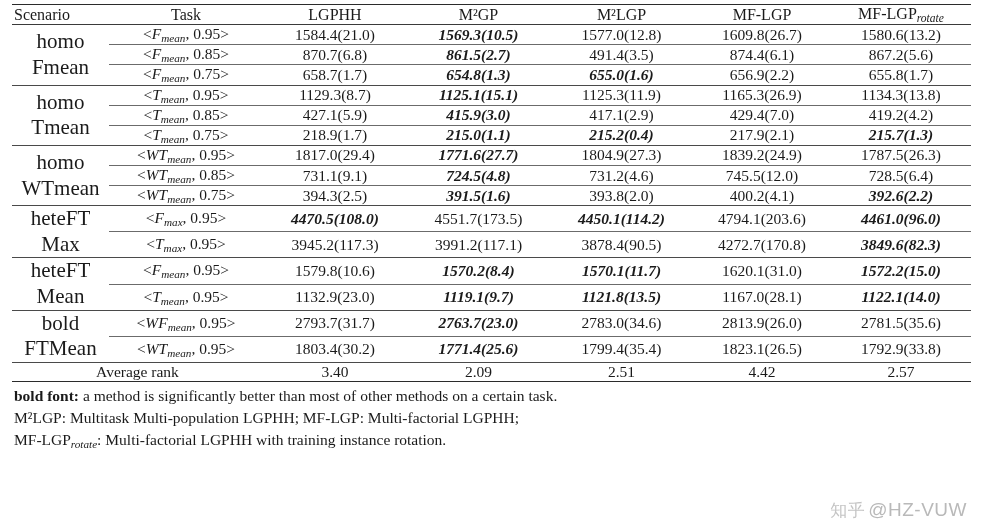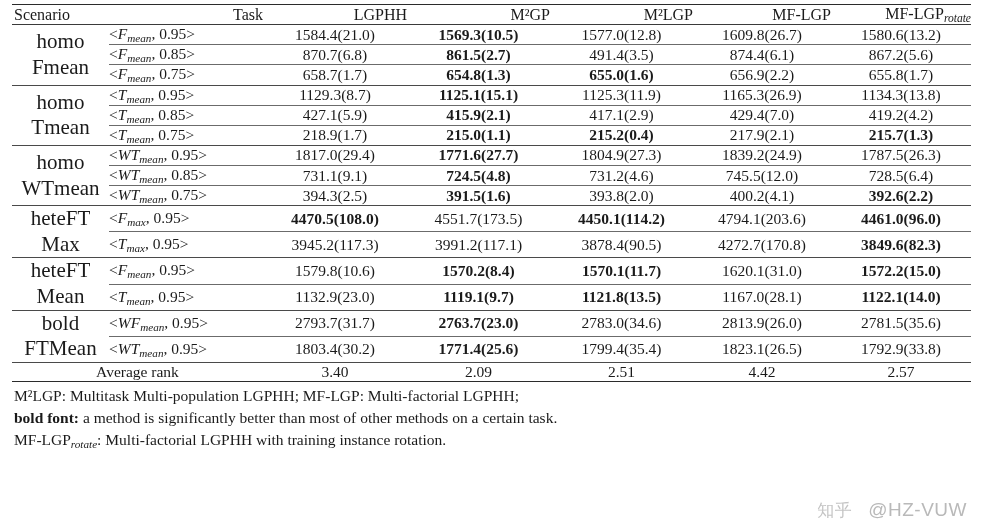--- a/index.html
+++ b/index.html
@@ -34,45 +34,46 @@
     vertical-align: middle;
   }
   .rule-mid td { border-top: 1px solid #4a4a4a; }
   .rule-thin td { border-top: 0.8px solid #6b6b6b; }
   .rule-bottom td { border-bottom: 1.6px solid #2b2b2b; }
 
   thead th {
     font-weight: normal;
     font-size: 16px;
     padding: 5px 0 7px 0;
-    text-align: right;
+    text-align: center;
   }
   thead th.scenario-h { text-align: left; padding-left: 2px; }
   .hdr-rule-top { border-top: 1.6px solid #2b2b2b; }
   .hdr-rule-bot { border-bottom: 1.1px solid #3a3a3a; }
 
   td.scenario {
     text-align: center;
     font-size: 21px;
     line-height: 1.22;
     padding: 0 4px;
     white-space: pre-line;
   }
   td.task {
+    text-align: center;
     font-size: 15.5px;
     padding: 5px 2px;
     white-space: nowrap;
   }
   td.val {
     text-align: center;
     font-size: 15.5px;
     padding: 5px 2px;
     white-space: nowrap;
   }
-  td.val.b { font-weight: bold; }
+  td.val.b { font-weight: bold; font-style: italic; }
   .mathvar { font-style: italic; }
   .sub {
     font-size: 0.72em;
     vertical-align: -0.28em;
     font-style: italic;
   }
   .avg-label {
     text-align: center;
     font-size: 15.5px;
     padding: 5px 2px;
@@ -92,21 +93,21 @@
     bottom: 8px;
     font-family: "Liberation Sans", sans-serif;
     font-size: 19px;
     color: #b9b9b9;
     letter-spacing: 0.5px;
   }
   .wm-logo {
     display: inline-block;
     font-size: 17px;
     color: #c4c4c4;
-    margin-right: 16px;
+    margin-right: 3px;
   }
 </style>
 </head>
 <body>
 
 <div id="wrap">
   <table class="main">
     <colgroup>
       <col style="width:97px">
       <col style="width:154px">
@@ -160,21 +161,21 @@
           <td class="task">&lt;<span class="mathvar">T</span><span class="sub">mean</span>, 0.95&gt;</td>
           <td class="val">1129.3(8.7)</td>
           <td class="val b">1125.1(15.1)</td>
           <td class="val">1125.3(11.9)</td>
           <td class="val">1165.3(26.9)</td>
           <td class="val">1134.3(13.8)</td>
         </tr>
         <tr class="rule-thin">
           <td class="task">&lt;<span class="mathvar">T</span><span class="sub">mean</span>, 0.85&gt;</td>
           <td class="val">427.1(5.9)</td>
-          <td class="val b">415.9(2.1)</td>
+          <td class="val b">415.9(3.0)</td>
           <td class="val">417.1(2.9)</td>
           <td class="val">429.4(7.0)</td>
           <td class="val">419.2(4.2)</td>
         </tr>
         <tr class="rule-thin">
           <td class="task">&lt;<span class="mathvar">T</span><span class="sub">mean</span>, 0.75&gt;</td>
           <td class="val">218.9(1.7)</td>
           <td class="val b">215.0(1.1)</td>
           <td class="val b">215.2(0.4)</td>
           <td class="val">217.9(2.1)</td>
@@ -265,21 +266,21 @@
           <td class="val">3.40</td>
           <td class="val">2.09</td>
           <td class="val">2.51</td>
           <td class="val">4.42</td>
           <td class="val">2.57</td>
         </tr>
       </tbody>
   </table>
 
   <div class="notes">
+    <div><b>bold font:</b><span> a method is significantly better than most of other methods on a certain task.</span></div>
     <div>M²LGP: Multitask Multi-population LGPHH; MF-LGP: Multi-factorial LGPHH;</div>
-    <div><b>bold font:</b><span> a method is significantly better than most of other methods on a certain task.</span></div>
     <div><span>MF-LGP</span><span class="sub">rotate</span><span>: Multi-factorial LGPHH with training instance rotation.</span></div>
   </div>
 
   <div class="watermark">
     <span class="wm-logo">知乎</span><span>@HZ-VUW</span>
   </div>
 </div>
 
 </body></html>

